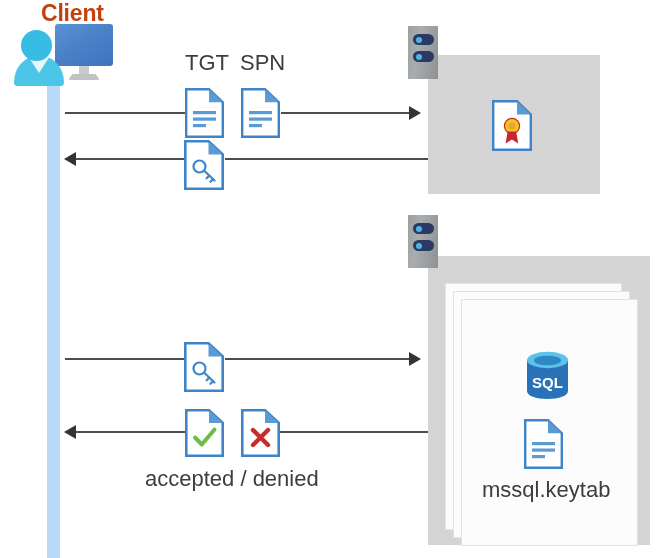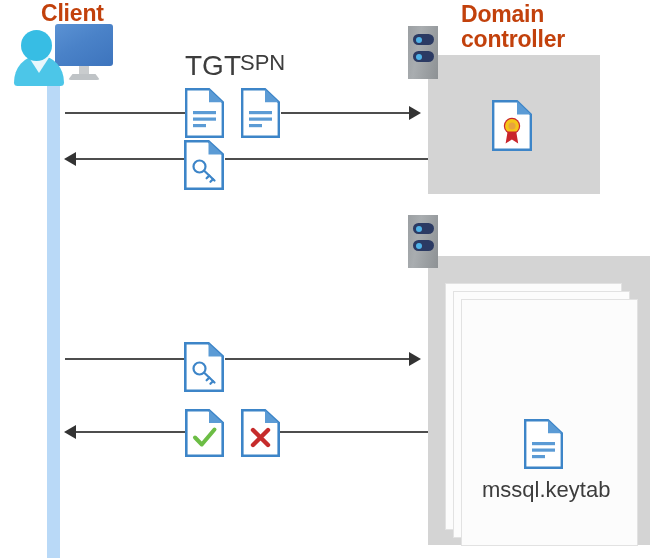--- a/index.html
+++ b/index.html
@@ -126,21 +126,20 @@
 
   <div class="abs gray-box" style="left:428px;top:55px;width:172px;height:139px;"></div>
 
   <div class="abs server-icon" style="left:408px;top:26px;width:30px;height:53px;">
     <div class="server-bar" style="left:5px;top:8px;width:21px;height:11px;"></div>
     <div class="server-dot" style="left:8px;top:11px;width:6px;height:6px;"></div>
     <div class="server-bar" style="left:5px;top:25px;width:21px;height:11px;"></div>
     <div class="server-dot" style="left:8px;top:28px;width:6px;height:6px;"></div>
   </div>
 
-  <div class="abs heading" style="left:461px;top:2px;width:150px;font-size:23px;">Domain controller</div>
 
   <div class="abs icon" style="left:492px;top:100px;">
     <svg width="40" height="51" viewBox="0 0 40 51">
       <path d="M1.2 1.2 H25 L38.8 14.5 V49.8 H1.2 Z" fill="#ffffff" stroke="#3d85c8" stroke-width="2.4"></path>
       <path d="M25 1.2 L38.8 14.5 H25 Z" fill="#5b9bd5"></path>
       <circle cx="20" cy="26" r="8.2" fill="#c9252c"></circle>
       <circle cx="20" cy="26" r="7" fill="#f5c518"></circle>
       <circle cx="20" cy="26" r="3.6" fill="#e8a33d"></circle>
       <path d="M15.6 31.5 L13.6 43.5 L19.9 39.4 L26.2 43.5 L24.2 31.5 Z" fill="#c9252c"></path>
     </svg>
@@ -154,38 +153,46 @@
     <div class="server-bar" style="left:5px;top:25px;width:21px;height:11px;"></div>
     <div class="server-dot" style="left:8px;top:28px;width:6px;height:6px;"></div>
   </div>
 
 
   <div class="abs card" style="left:445px;top:283px;width:175px;height:245px;"></div>
   <div class="abs card" style="left:453px;top:291px;width:175px;height:245px;"></div>
   <div class="abs card" style="left:461px;top:299px;width:175px;height:245px;"></div>
 
 
+  <div class="abs icon" style="left:521px;top:349px;">
+    <svg width="53" height="53" viewBox="0 0 53 53">
+      <path d="M6 11 V42 C6 46.8 14.9 50 26.5 50 C38.1 50 47 46.8 47 42 V11 Z" fill="#2a72b8"></path>
+      <ellipse cx="26.5" cy="11" rx="20.5" ry="8.2" fill="#5bc3e8"></ellipse>
+      <ellipse cx="26.5" cy="11.5" rx="13.5" ry="4.8" fill="#2f87c4"></ellipse>
+      <text x="26.5" y="39" font-family="'Liberation Sans',sans-serif" font-size="15" font-weight="bold" fill="#ffffff" text-anchor="middle">SQL</text>
+    </svg>
+  </div>
 
   <div class="abs icon" style="left:524px;top:419px;">
     <svg width="39" height="50" viewBox="0 0 39 50">
       <path d="M1.2 1.2 H24 L37.8 14.3 V48.8 H1.2 Z" fill="#ffffff" stroke="#3d85c8" stroke-width="2.4"></path>
       <path d="M24 1.2 L37.8 14.3 H24 Z" fill="#5b9bd5"></path>
       <rect x="8" y="23" width="23" height="3.2" fill="#5b9bd5"></rect>
       <rect x="8" y="29.5" width="23" height="3.2" fill="#5b9bd5"></rect>
       <rect x="8" y="36" width="13" height="3.2" fill="#5b9bd5"></rect>
     </svg>
   </div>
 
   <div class="abs label" style="left:482px;top:477px;font-size:22px;">mssql.keytab</div>
 
   <div class="abs hline" style="left:65px;top:112px;width:120px;"></div>
   <div class="abs hline" style="left:281px;top:112px;width:128px;"></div>
   <div class="abs arrowhead-right" style="left:409px;top:106px;"></div>
 
-  <div class="abs label" style="left:185px;top:50px;font-size:28px;">TGT</div>
+  <div class="abs label" style="left:185px;top:50px;font-size:22px;">TGT</div>
   <div class="abs label" style="left:240px;top:50px;font-size:22px;">SPN</div>
 
   <div class="abs icon" style="left:185px;top:88px;">
     <svg width="39" height="50" viewBox="0 0 39 50">
       <path d="M1.2 1.2 H24 L37.8 14.3 V48.8 H1.2 Z" fill="#ffffff" stroke="#3d85c8" stroke-width="2.4"></path>
       <path d="M24 1.2 L37.8 14.3 H24 Z" fill="#5b9bd5"></path>
       <rect x="8" y="23" width="23" height="3.2" fill="#5b9bd5"></rect>
       <rect x="8" y="29.5" width="23" height="3.2" fill="#5b9bd5"></rect>
       <rect x="8" y="36" width="13" height="3.2" fill="#5b9bd5"></rect>
     </svg>
@@ -248,14 +255,15 @@
   </div>
 
   <div class="abs icon" style="left:241px;top:409px;">
     <svg width="39" height="48" viewBox="0 0 39 48">
       <path d="M1.3 1.3 H24 L37.7 13.9 V46.7 H1.3 Z" fill="#ffffff" stroke="#3d85c8" stroke-width="2.6"></path>
       <path d="M24 1.3 L37.7 13.9 H24 Z" fill="#5b9bd5"></path>
       <path d="M12 21 L27 36 M27 21 L12 36" stroke="#c62c2c" stroke-width="4.4" fill="none" stroke-linecap="round"></path>
     </svg>
   </div>
 
+  <div class="abs label" style="left:145px;top:466px;font-size:22px;">accepted / denied</div>
 
 </div>
 
 </body></html>

